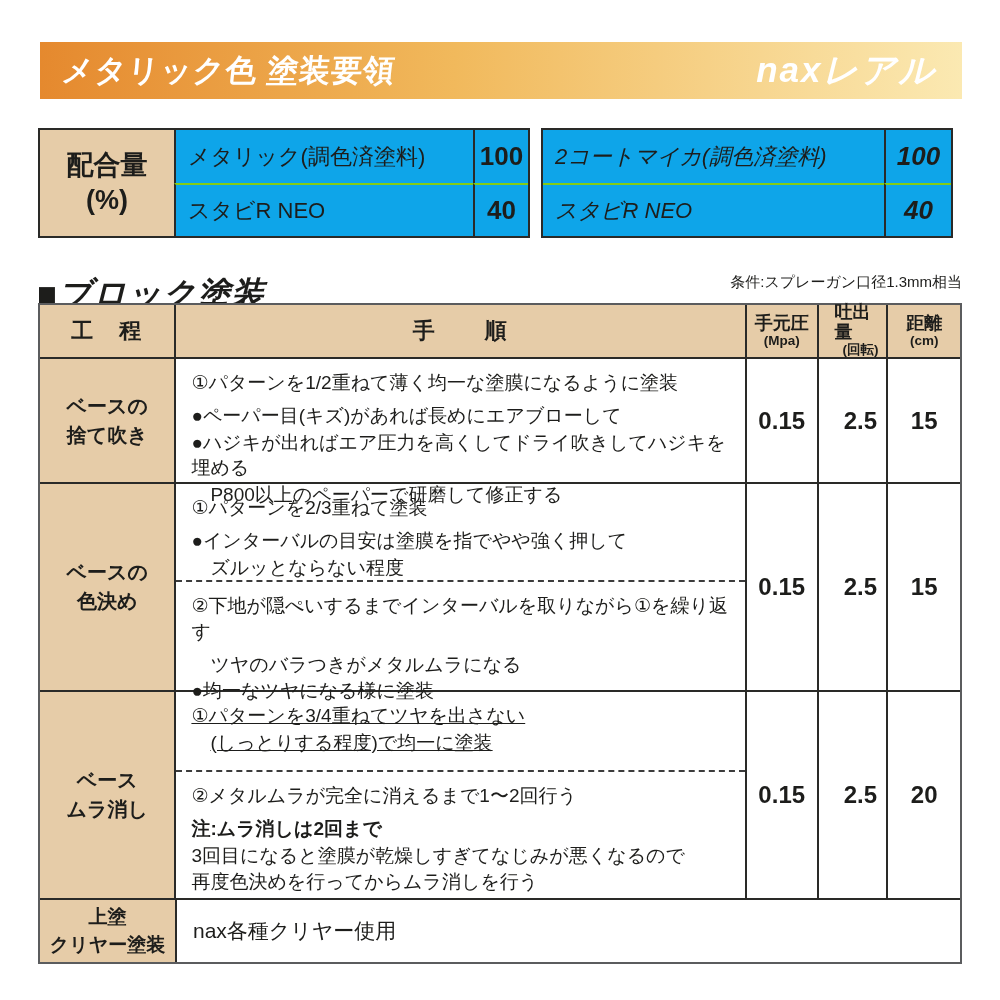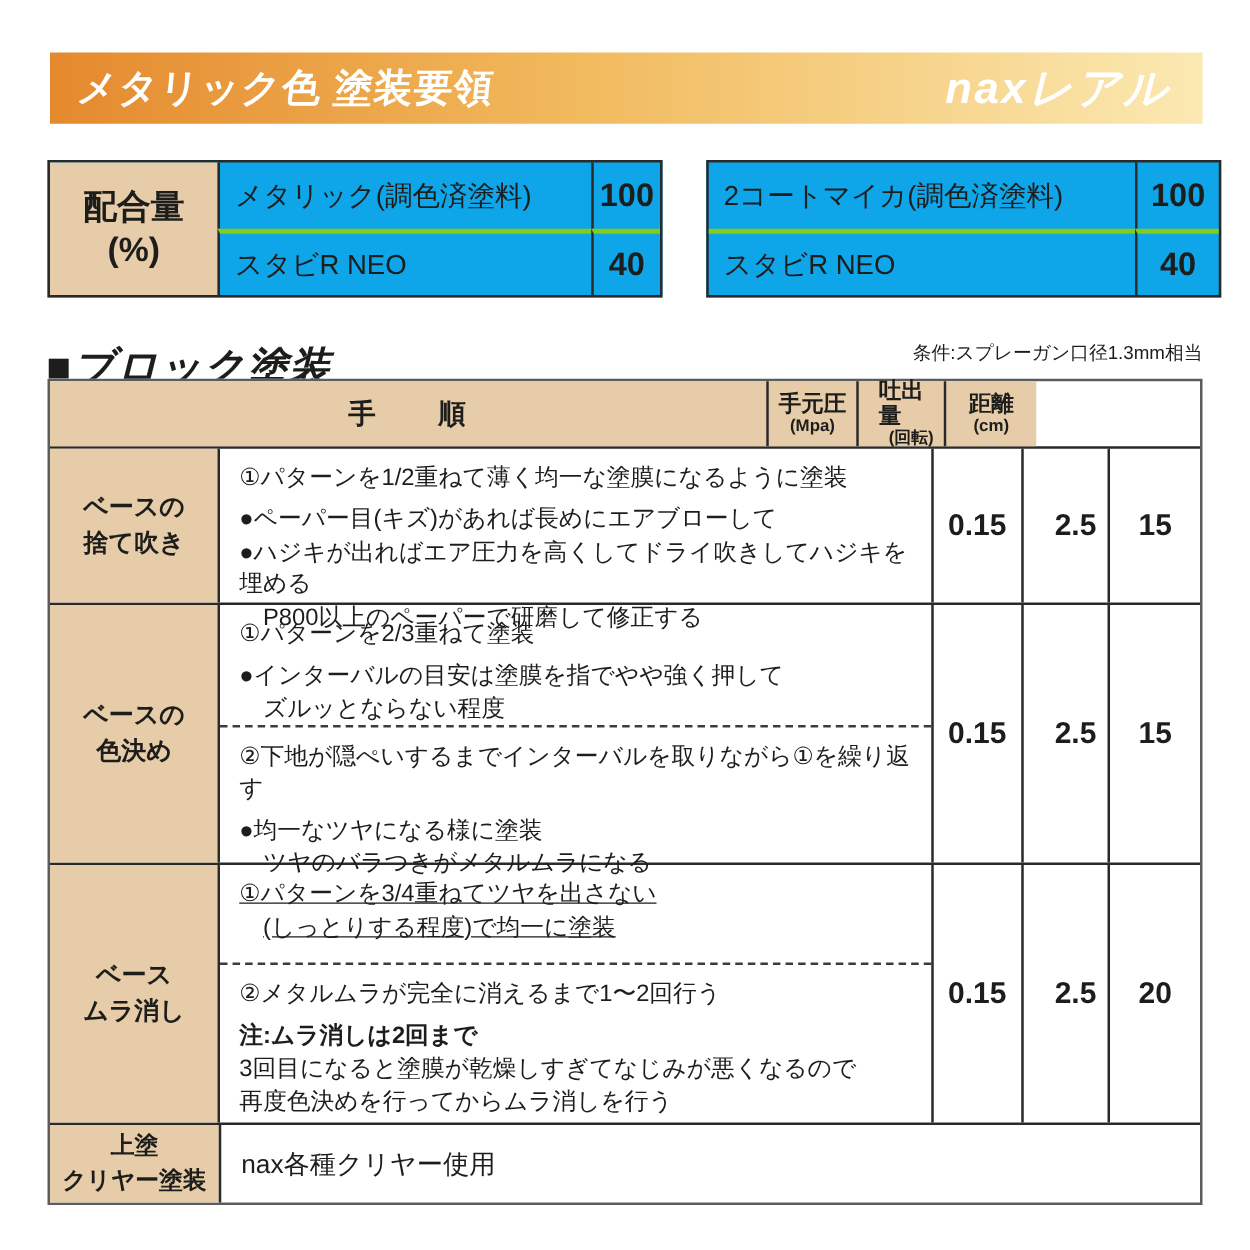--- a/index.html
+++ b/index.html
@@ -12,26 +12,26 @@
     background:linear-gradient(90deg, var(--banner-from) 0%, var(--banner-mid) 45%, var(--banner-to) 100%);
     display:flex; align-items:center; justify-content:space-between; padding:0 26px 0 22px; }
   .banner-title { color:#fff; font-size:31px; font-weight:bold; letter-spacing:1px;
     transform:skewX(-6deg); white-space:nowrap; }
   .brand-logo { color:#fff; font-size:35px; font-weight:700; font-style:italic;
     letter-spacing:2px; white-space:nowrap; }
 
   
   .mix { position:absolute; top:128px; height:110px; border:2px solid #2a2a28; display:grid; background:#0ea5e9; }
   .mix-left  { left:38px;  width:492px; grid-template-columns:134px 1fr 55px; grid-template-rows:1fr 1fr; }
-  .mix-right { left:565px; width:412px; grid-template-columns:1fr 67px; grid-template-rows:1fr 1fr; }
+  .mix-right { left:541px; width:412px; grid-template-columns:1fr 67px; grid-template-rows:1fr 1fr;font-style:italic; }
   .mix-head { grid-row:1/3; background:var(--tan); display:flex; flex-direction:column;
     align-items:center; justify-content:center; font-weight:bold; font-size:27px; line-height:1.3; }
   .mix-name { display:flex; align-items:center; padding-left:12px; font-size:22px; white-space:nowrap; }
   .mix-val  { display:flex; align-items:center; justify-content:center; font-weight:bold; font-size:26px; }
-  .bl { border-left:2px solid #2a2a28; } .bt { border-top:4px solid #84cc16; }
+  .bl { border-left:2px solid #2a2a28; } .bt { border-top:2px solid #84cc16; }
 
   
   .section-title { position:absolute; left:37px; top:272px; font-size:33px; font-weight:bold; letter-spacing:1px;font-style:italic; }
   .condition-note { position:absolute; right:38px; top:273px; font-size:15px; }
 
   
   .ptable { position:absolute; left:38px; top:303px; width:924px; border:2px solid #5b5c5e; background:#fff; }
   .prow { display:flex; border-top:2px solid #2a2a28; }
   .prow:first-child { border-top:none; }
   .c { border-left:2px solid #2a2a28; }
@@ -85,20 +85,21 @@
     <div class="mix-name bt">スタビR NEO</div>
     <div class="mix-val bl bt">40</div>
   </div>
 
   <div class="section-title">■ブロック塗装</div>
   <div class="condition-note">条件:スプレーガン口径1.3mm相当</div>
 
   <div class="ptable">
 
     <div class="prow phead">
+      <div class="c c-proc">工　程</div>
       <div class="c c-steps" style="align-items:center;justify-content:center;">手　　順</div>
       <div class="c c-v1">
         <span class="th-main">手元圧</span>
         <span class="th-unit">(Mpa)</span>
       </div>
       <div class="c c-v2">
         <span class="th-main">吐出量</span>
         <span class="th-unit">(回転)</span>
       </div>
       <div class="c c-v3">
@@ -131,22 +132,22 @@
         <span>色決め</span>
       </div>
       <div class="c c-steps">
         <div class="part dashed p2a">
           <div class="step">①パターンを2/3重ねて塗装</div>
           <div class="line">●インターバルの目安は塗膜を指でやや強く押して</div>
           <div class="line cont">ズルッとならない程度</div>
         </div>
         <div class="part p2b">
           <div class="step">②下地が隠ぺいするまでインターバルを取りながら①を繰り返す</div>
+          <div class="line cont">ツヤのバラつきがメタルムラになる</div>
           <div class="line">●均一なツヤになる様に塗装</div>
-          <div class="line cont">ツヤのバラつきがメタルムラになる</div>
         </div>
       </div>
       <div class="c c-v1 vcell">0.15</div>
       <div class="c c-v2 vcell">2.5</div>
       <div class="c c-v3 vcell">15</div>
     </div>
 
     <div class="prow r3">
       <div class="c c-proc">
         <span>ベース</span>

